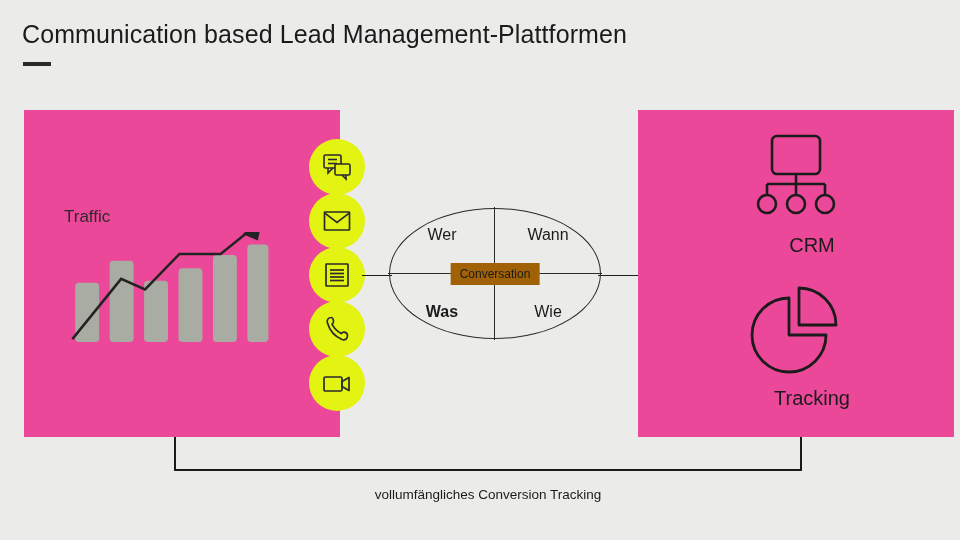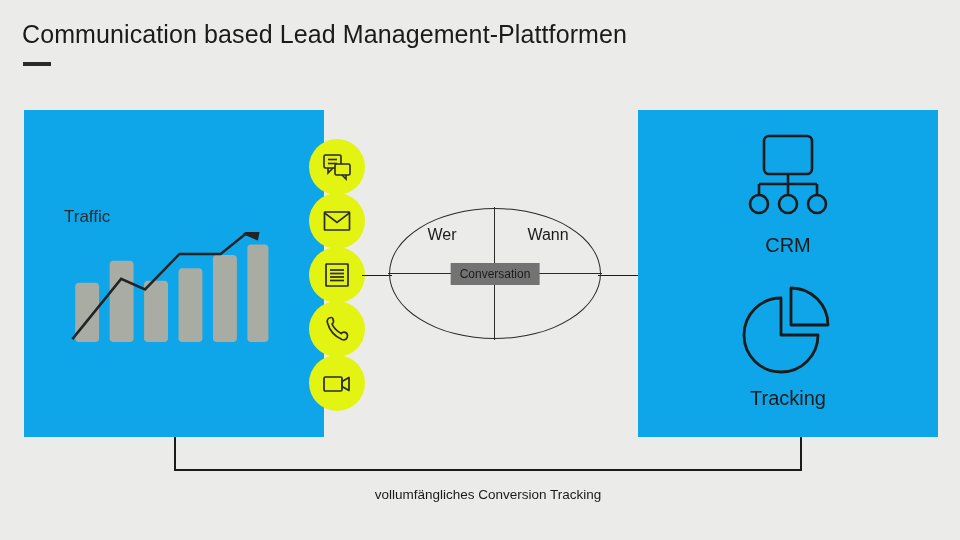--- a/index.html
+++ b/index.html
@@ -19,21 +19,21 @@
     position:absolute;left:22px;top:20px;
     font-size:25px;letter-spacing:.1px;
     color:#1b1b1b;font-weight:400;white-space:nowrap;
   }
   .title-rule{
     position:absolute;left:23px;top:62px;
     width:28px;height:4px;background:#2b2b2b;
   }
 
   
-  .panel{position:absolute;background:#0ea5e9;}
+  .panel{position:absolute;background:#ec4899;padding-left:16px;}
   .panel-left{left:24px;top:110px;width:300px;height:327px;}
   .panel-right{left:638px;top:110px;width:300px;height:327px;}
 
   .panel-label{
     position:absolute;width:100%;text-align:center;
     font-size:20px;color:#1b1b1b;
   }
 
   
   .traffic-word{
@@ -66,21 +66,21 @@
     display:flex;align-items:center;justify-content:center;
     font-size:16px;color:#1b1b1b;box-sizing:border-box;
   }
   .q-tl{left:0;top:0;padding-bottom:12px;}
   .q-tr{right:0;top:0;padding-bottom:12px;}
   .q-bl{left:0;bottom:0;padding-top:12px;font-weight:700;}
   .q-br{right:0;bottom:0;padding-top:12px;}
 
   .conv-chip{
     position:absolute;left:50%;top:50%;transform:translate(-50%,-50%);
-    background:#737373;color:#1b1b1b;
+    background:#a16207;color:#1b1b1b;
     font-size:12px;padding:4px 9px;white-space:nowrap;z-index:3;
   }
 
   
   .bracket{
     position:absolute;left:174px;top:437px;width:628px;height:34px;
     border:0;box-sizing:border-box;
   }
   .bracket .b-left,.bracket .b-right{
     position:absolute;top:0;width:2px;height:34px;background:#1b1b1b;
@@ -183,20 +183,22 @@
   <div class="hline" style="left:362px;top:275px;width:30px;"></div>
   <div class="hline" style="left:598px;top:275px;width:42px;"></div>
 
   <div class="ellipse-wrap">
     <div class="ellipse"></div>
     <div class="vline" style="left:105px;top:-1px;height:133px;background:#2b2b2b;"></div>
     <div class="hline" style="left:-1px;top:65px;width:214px;background:#2b2b2b;"></div>
 
     <div class="quad q-tl">Wer</div>
     <div class="quad q-tr">Wann</div>
+    <div class="quad q-bl">Was</div>
+    <div class="quad q-br">Wie</div>
 
     <div class="conv-chip">Conversation</div>
   </div>
 
   <div class="panel panel-right">
 
     <div style="position:absolute;left:0;top:22px;width:100%;display:flex;justify-content:center;">
       <span>
         <svg width="92" height="90" viewBox="0 0 92 90" fill="none" stroke="#1b1b1b" stroke-width="2.6" stroke-linejoin="round">
           <rect x="22" y="4" width="48" height="38" rx="5"></rect>

